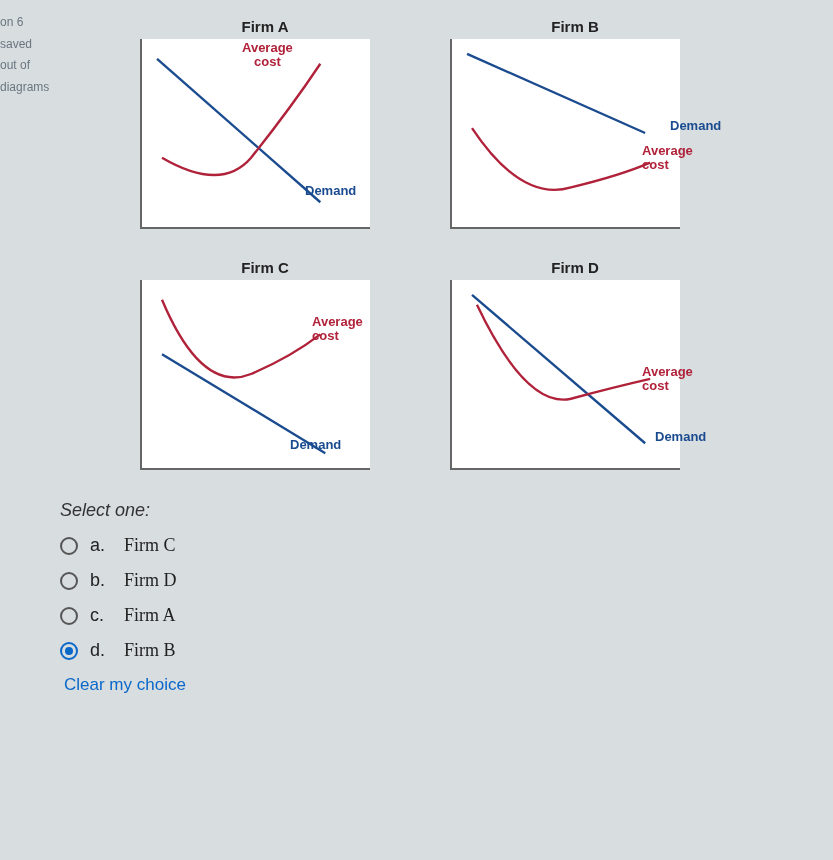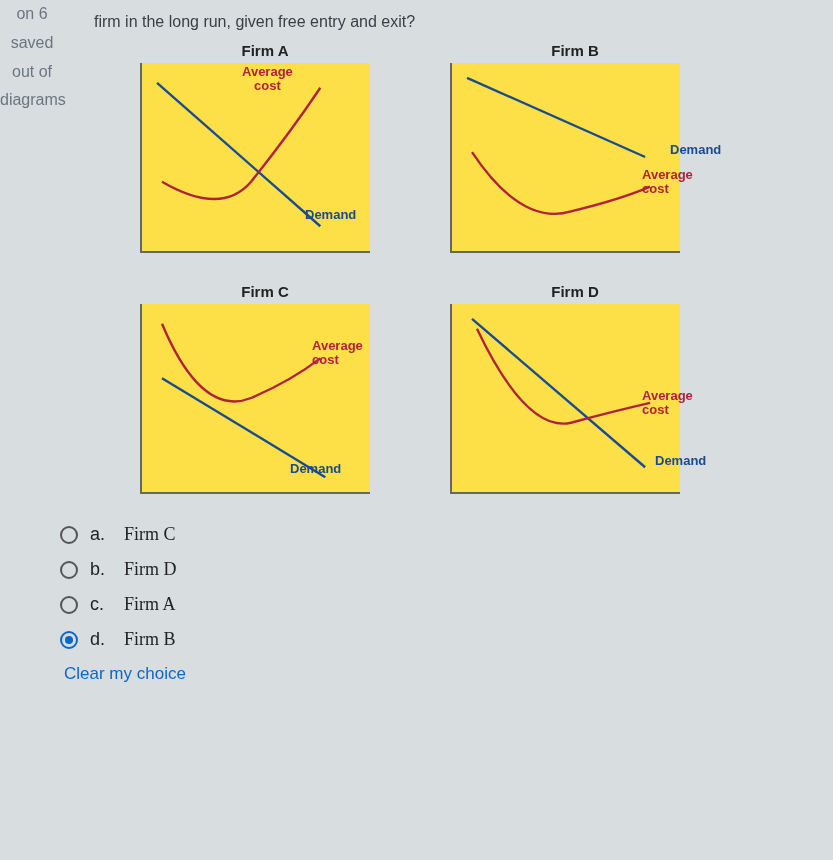--- a/index.html
+++ b/index.html
@@ -9,25 +9,25 @@
     width: 833px;
     height: 860px;
     overflow: hidden;
     position: relative;
     color: #2a2a2a;
   }
   .sidebar {
     position: absolute;
     left: 0; top: 0;
     width: 70px;
-    padding-top: 0;
-    font-size: 16px;
+    padding-top: 12px;
+    font-size: 12px;
     color: #6b7680;
     line-height: 1.8;
-    text-align: center;
+    text-align: left;
     padding-right: 6px;
     filter: blur(0.4px);
   }
   .main {
     position: absolute;
     left: 90px;
     top: 10px;
     right: 10px;
   }
   .question-text {
@@ -51,21 +51,21 @@
   .chart-title {
     text-align: center;
     font-weight: bold;
     font-size: 15px;
     color: #222;
     margin-bottom: 4px;
   }
   .chart-box {
     width: 230px;
     height: 190px;
-    background: #fde047;
+    background: #ffffff;
     border-left: 2px solid #666;
     border-bottom: 2px solid #666;
     position: relative;
   }
   .curve-label {
     position: absolute;
     font-size: 13px;
     font-weight: bold;
     line-height: 1.1;
     text-align: left;
@@ -128,21 +128,20 @@
 <div class="sidebar">
   <div>on 6</div>
   <div>saved</div>
   <div>out of</div>
   <div>diagrams</div>
 </div>
 
 <div class="main">
 
   <div class="question-text">
-    <div class="line2">firm in the long run, given free entry and exit?</div>
   </div>
 
   <div class="chart-grid">
 
     <div class="chart-cell">
       <div class="chart-title">Firm A</div>
       <div class="chart-box">
         <svg class="curve" viewBox="0 0 230 190">
           <line class="blue-stroke" x1="15" y1="20" x2="180" y2="165"></line>
           <path class="red-stroke" d="M20 120 Q 80 155 110 120 Q 150 70 180 25"></path>
@@ -184,20 +183,21 @@
           <path class="red-stroke" d="M25 25 Q 75 130 120 120 Q 165 108 200 100"></path>
         </svg>
         <div class="curve-label red-label" style="top:85px; left:190px">Average<br>cost</div>
         <div class="curve-label blue-label" style="top:150px; left:175px">Demand</div>
       </div>
     </div>
 
   </div>
 
   <div class="answers">
+    <div class="select-one">Select one:</div>
 
     <div class="option">
       <span class="radio"></span>
       <span class="opt-letter">a.</span>
       <span class="opt-text">Firm C</span>
     </div>
 
     <div class="option">
       <span class="radio"></span>
       <span class="opt-letter">b.</span>

